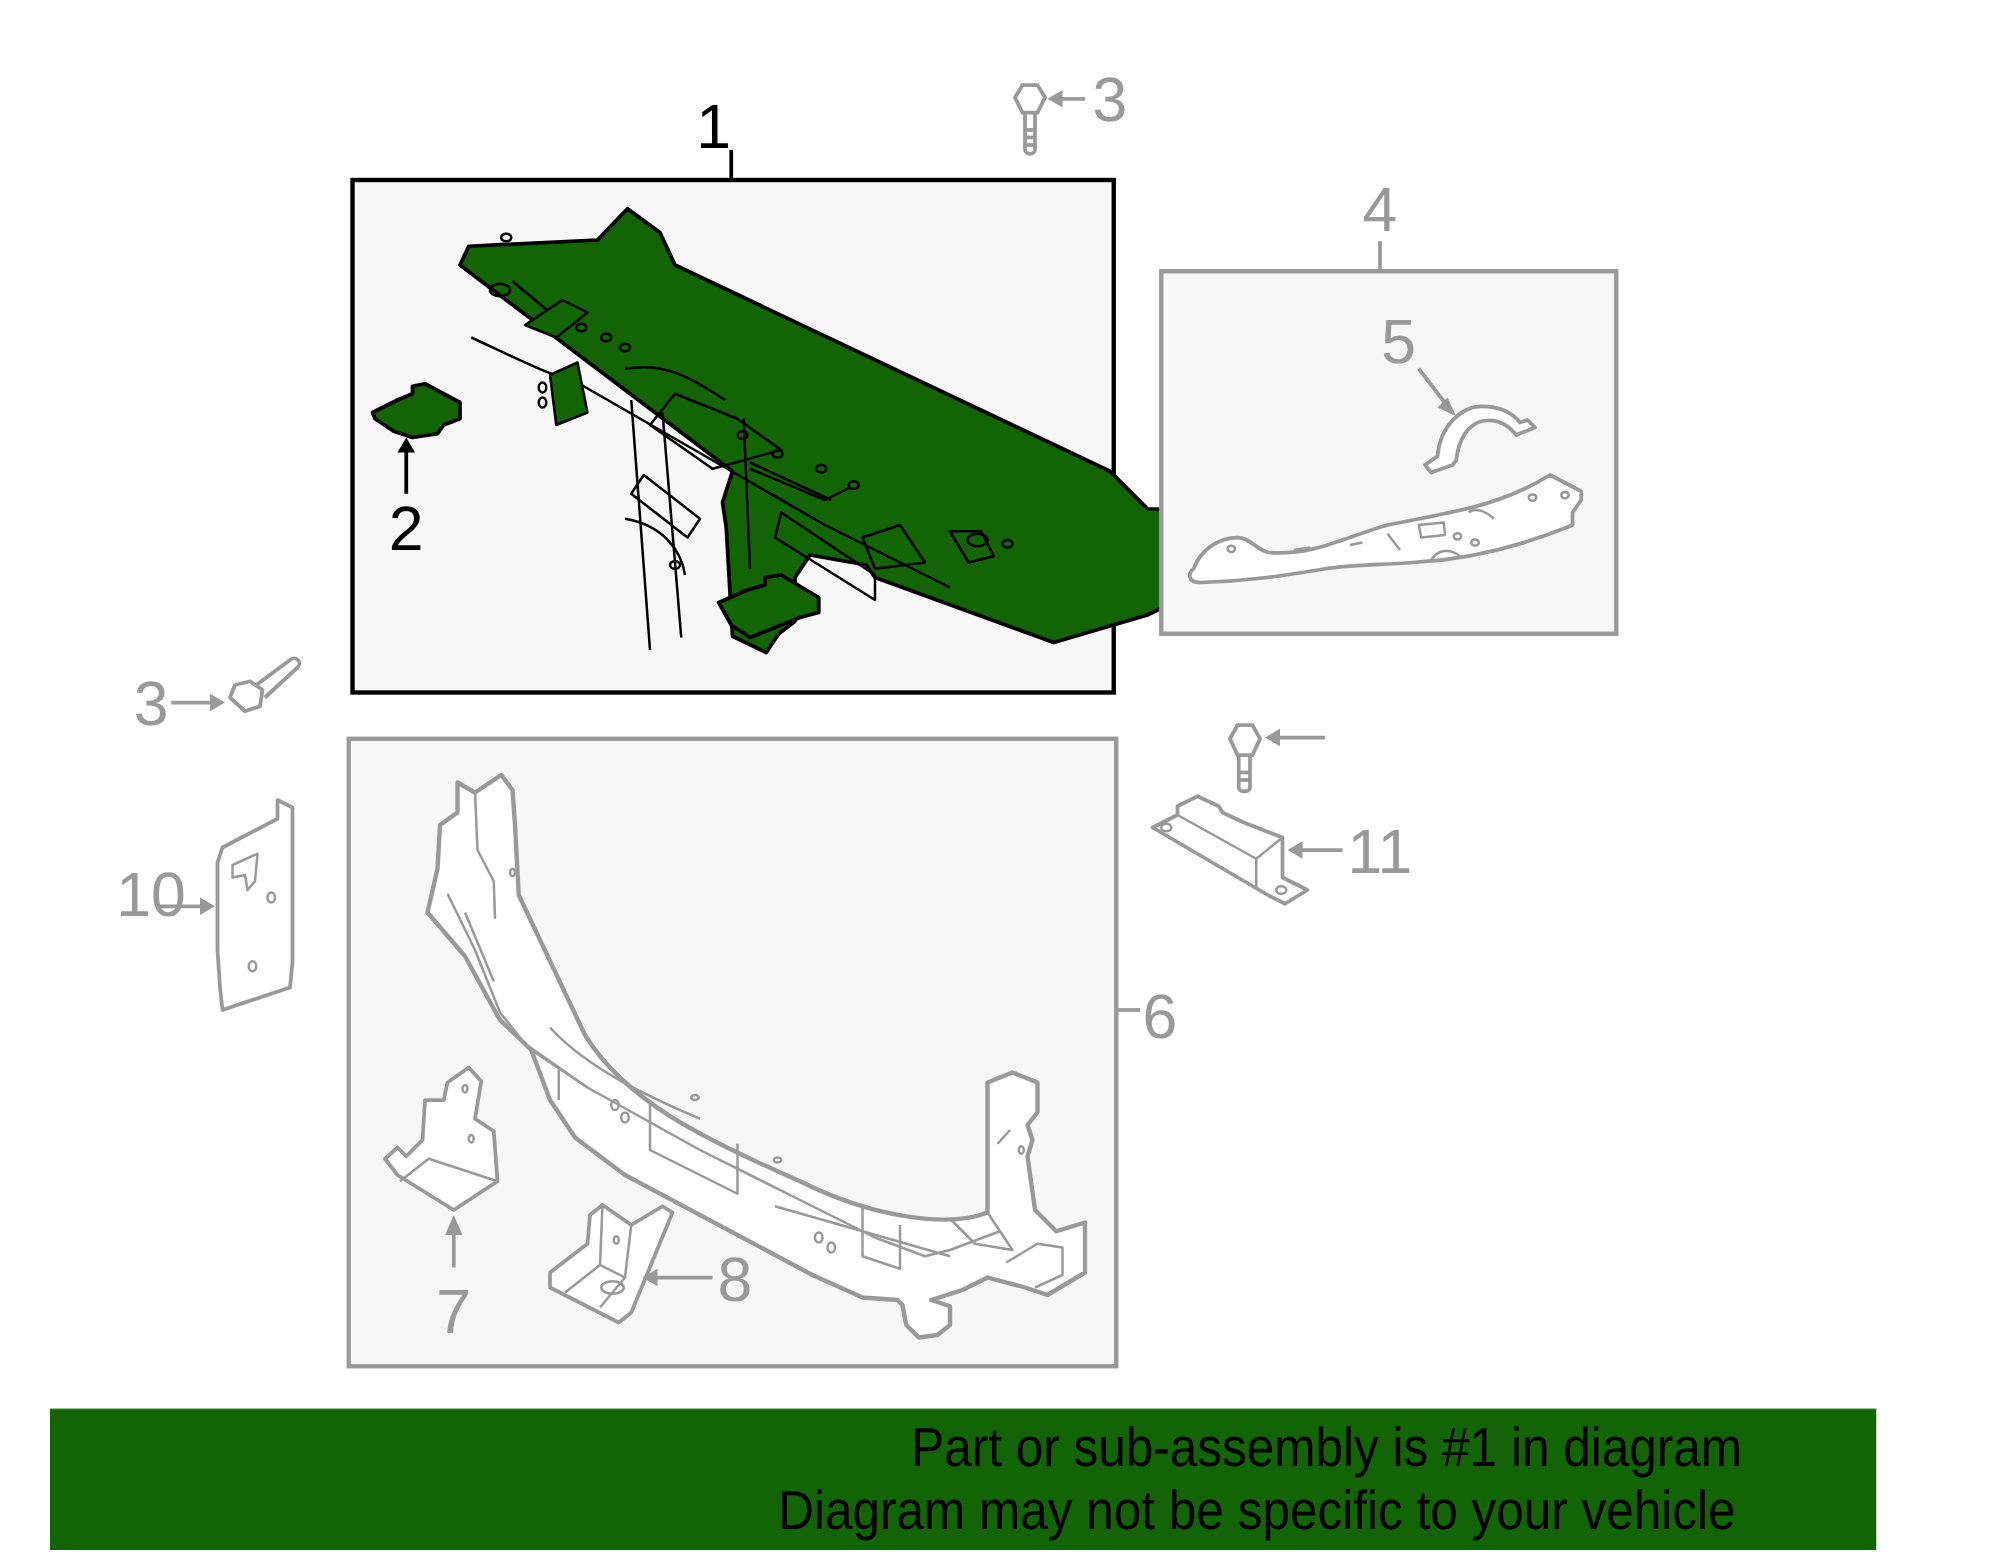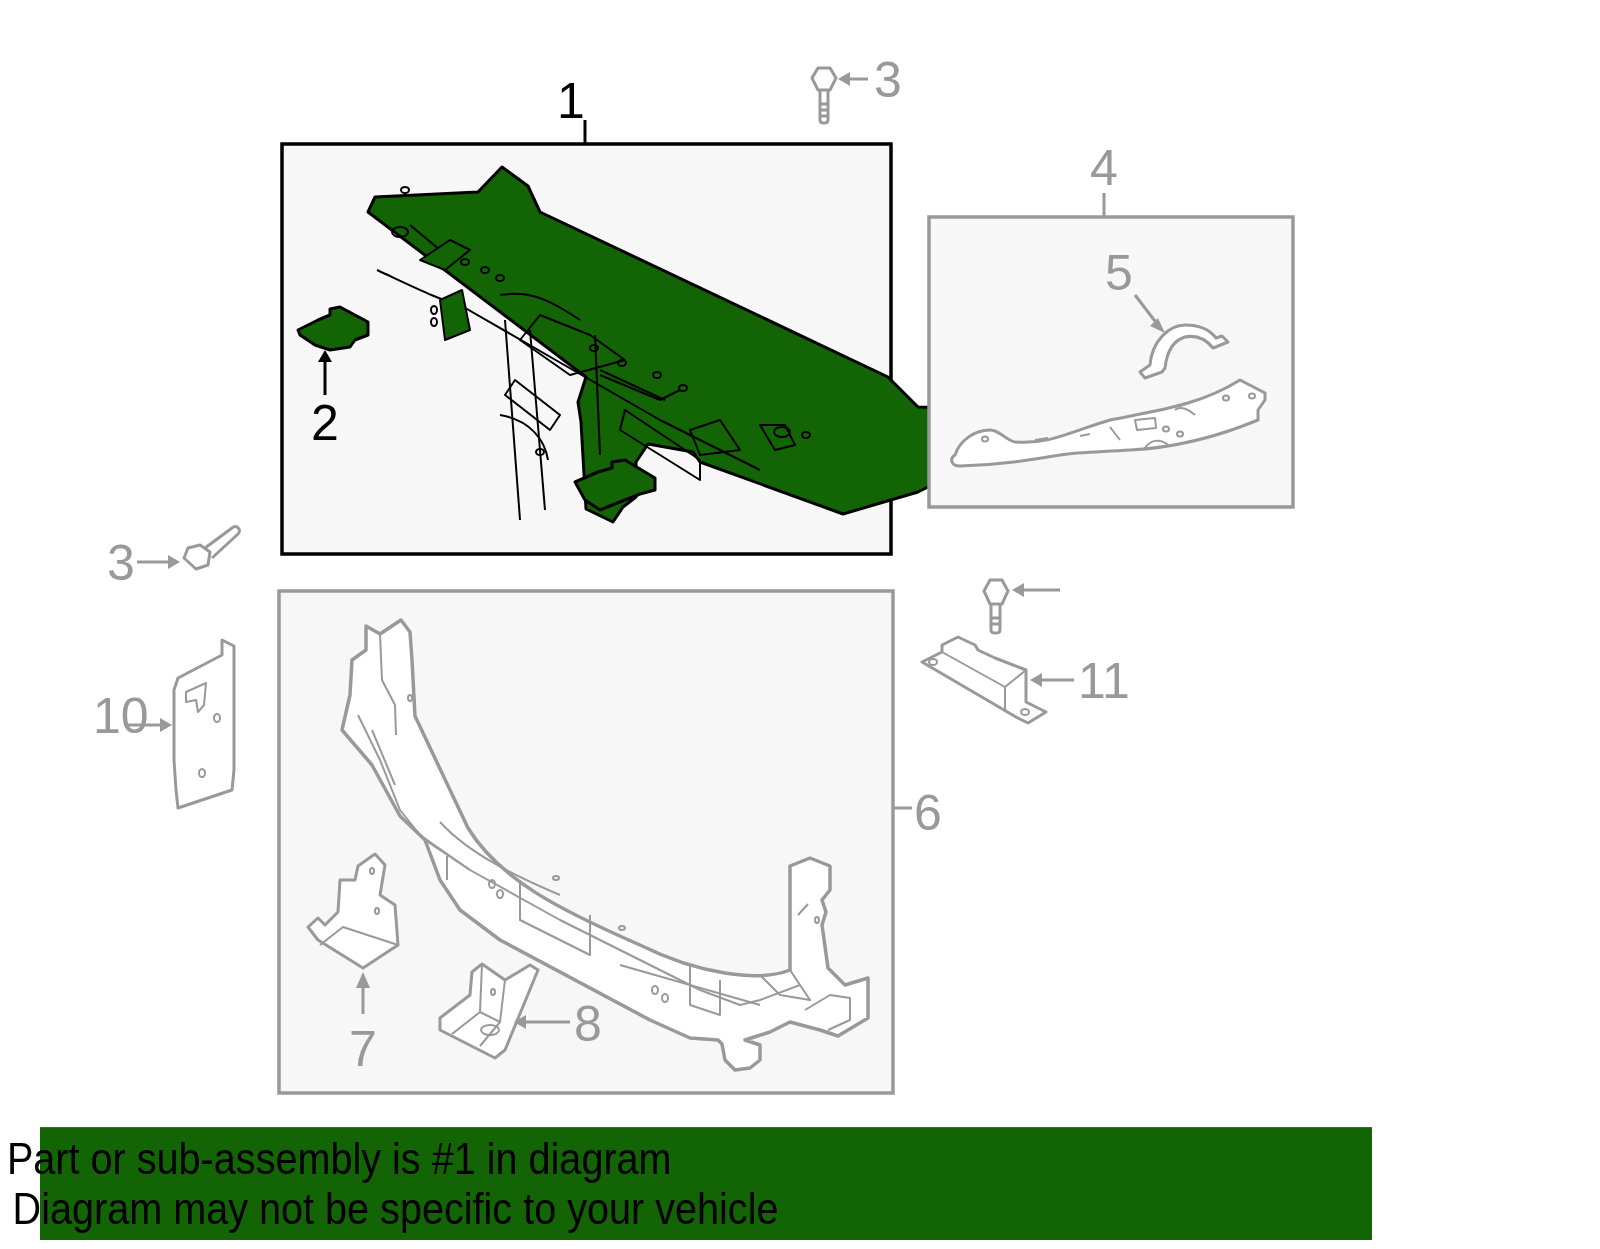--- a/index.html
+++ b/index.html
@@ -3,23 +3,23 @@
   <meta charset="utf-8">
   <style>
     html, body { margin: 0; padding: 0; background: #ffffff; }
     body { width: 1600px; height: 1249px; position: relative; overflow: hidden;
            font-family: "Liberation Sans", sans-serif; }
     #diagram { position: absolute; left: 0; top: 0; width: 1600px; height: 1249px; }
     .callout { font-family: "Liberation Sans", sans-serif; font-size: 50px; }
     .callout.active { fill: #000000; }
     .callout.muted { fill: #999999; }
     #banner {
-      position: absolute; left: 40px; top: 1127px; width: 1332px; height: 112px;
+      position: absolute; left: 40px; top: 1127px; width: 1461px; height: 112px;
       background: #126405; border-top: 1px solid #2a7a1a;
-      display: flex; flex-direction: column; align-items: flex-start; justify-content: center;
+      display: flex; flex-direction: column; align-items: flex-end; justify-content: center;
     }
     #banner .line {
       color: #000000; font-size: 44px; line-height: 50px;
       font-family: "Liberation Sans Narrow", "Liberation Sans", sans-serif;
       transform: scaleX(0.9); white-space: nowrap;
       position: relative; left: -70px;
     }
   </style>
 </head>
 <body>

